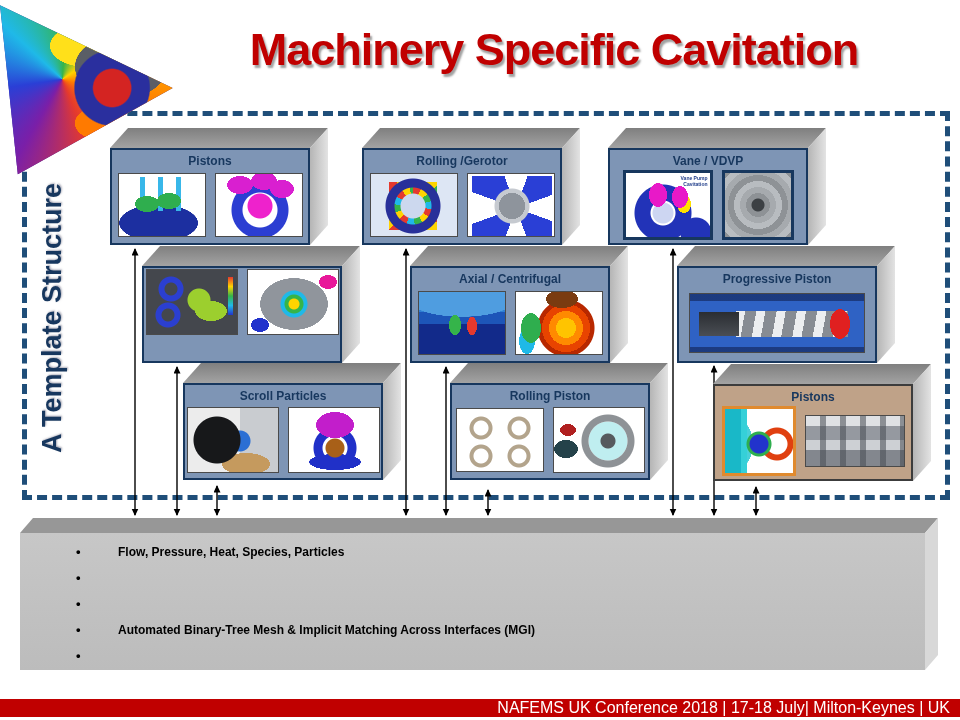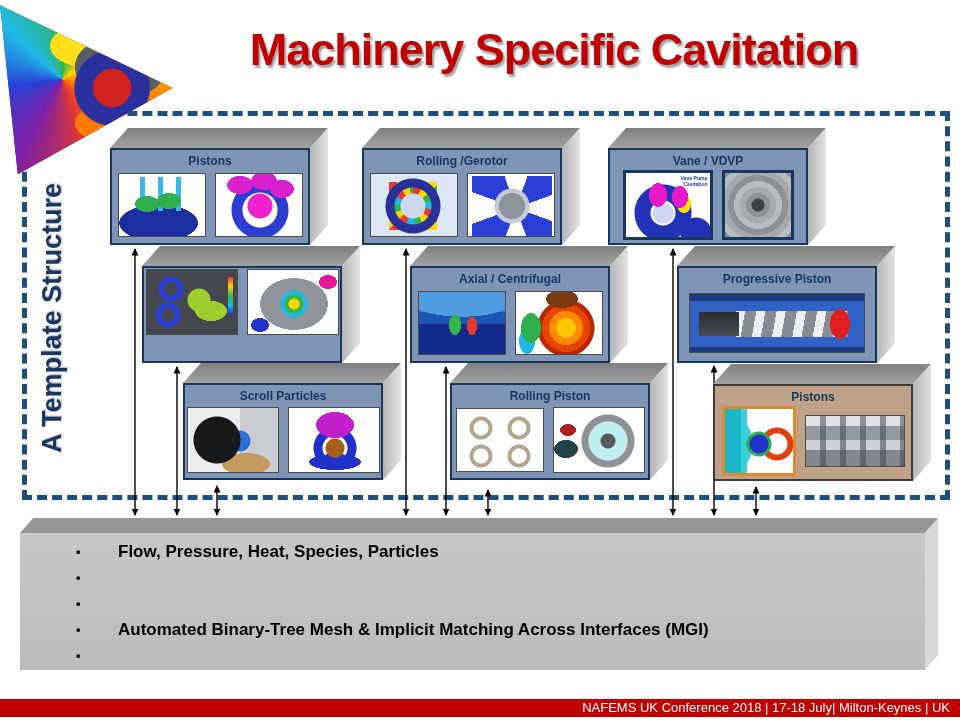--- a/index.html
+++ b/index.html
@@ -150,26 +150,26 @@
   
   .platform-top{position:absolute;left:20px;top:518px;width:918px;height:15px;z-index:2;
                 background:#979797;clip-path:polygon(13px 0,918px 0,905px 15px,0 15px);}
   .platform-front{position:absolute;left:20px;top:533px;width:905px;height:137px;z-index:2;
                   background:linear-gradient(#c7c7c7,#bcbcbc);}
   .platform-right{position:absolute;left:925px;top:518px;width:13px;height:152px;z-index:2;
                   background:#d8d8d8;clip-path:polygon(0 15px,13px 0,13px 137px,0 152px);}
   .bullets{position:absolute;left:58px;top:539px;width:830px;z-index:3;}
   .bullet-row{display:flex;align-items:flex-start;line-height:26px;}
   .bullet-dot{width:42px;text-align:left;padding-left:18px;font-size:13px;font-weight:bold;color:#000;}
-  .bullet-text{font-size:17px;font-weight:bold;color:#000;}
+  .bullet-text{font-size:12px;font-weight:bold;color:#000;}
 
   
   .footer{position:absolute;left:0;top:699px;width:960px;height:18px;background:#c00000;z-index:8;}
   .footer-text{position:absolute;right:10px;top:0;height:18px;line-height:18px;
-               color:#ffffff;font-size:13px;}
+               color:#ffffff;font-size:16px;}
 </style>
 </head>
 <body>
 
 <div class="slide">
 
   <div class="title">Machinery Specific Cavitation</div>
 
   <div class="dashed"></div>
 

